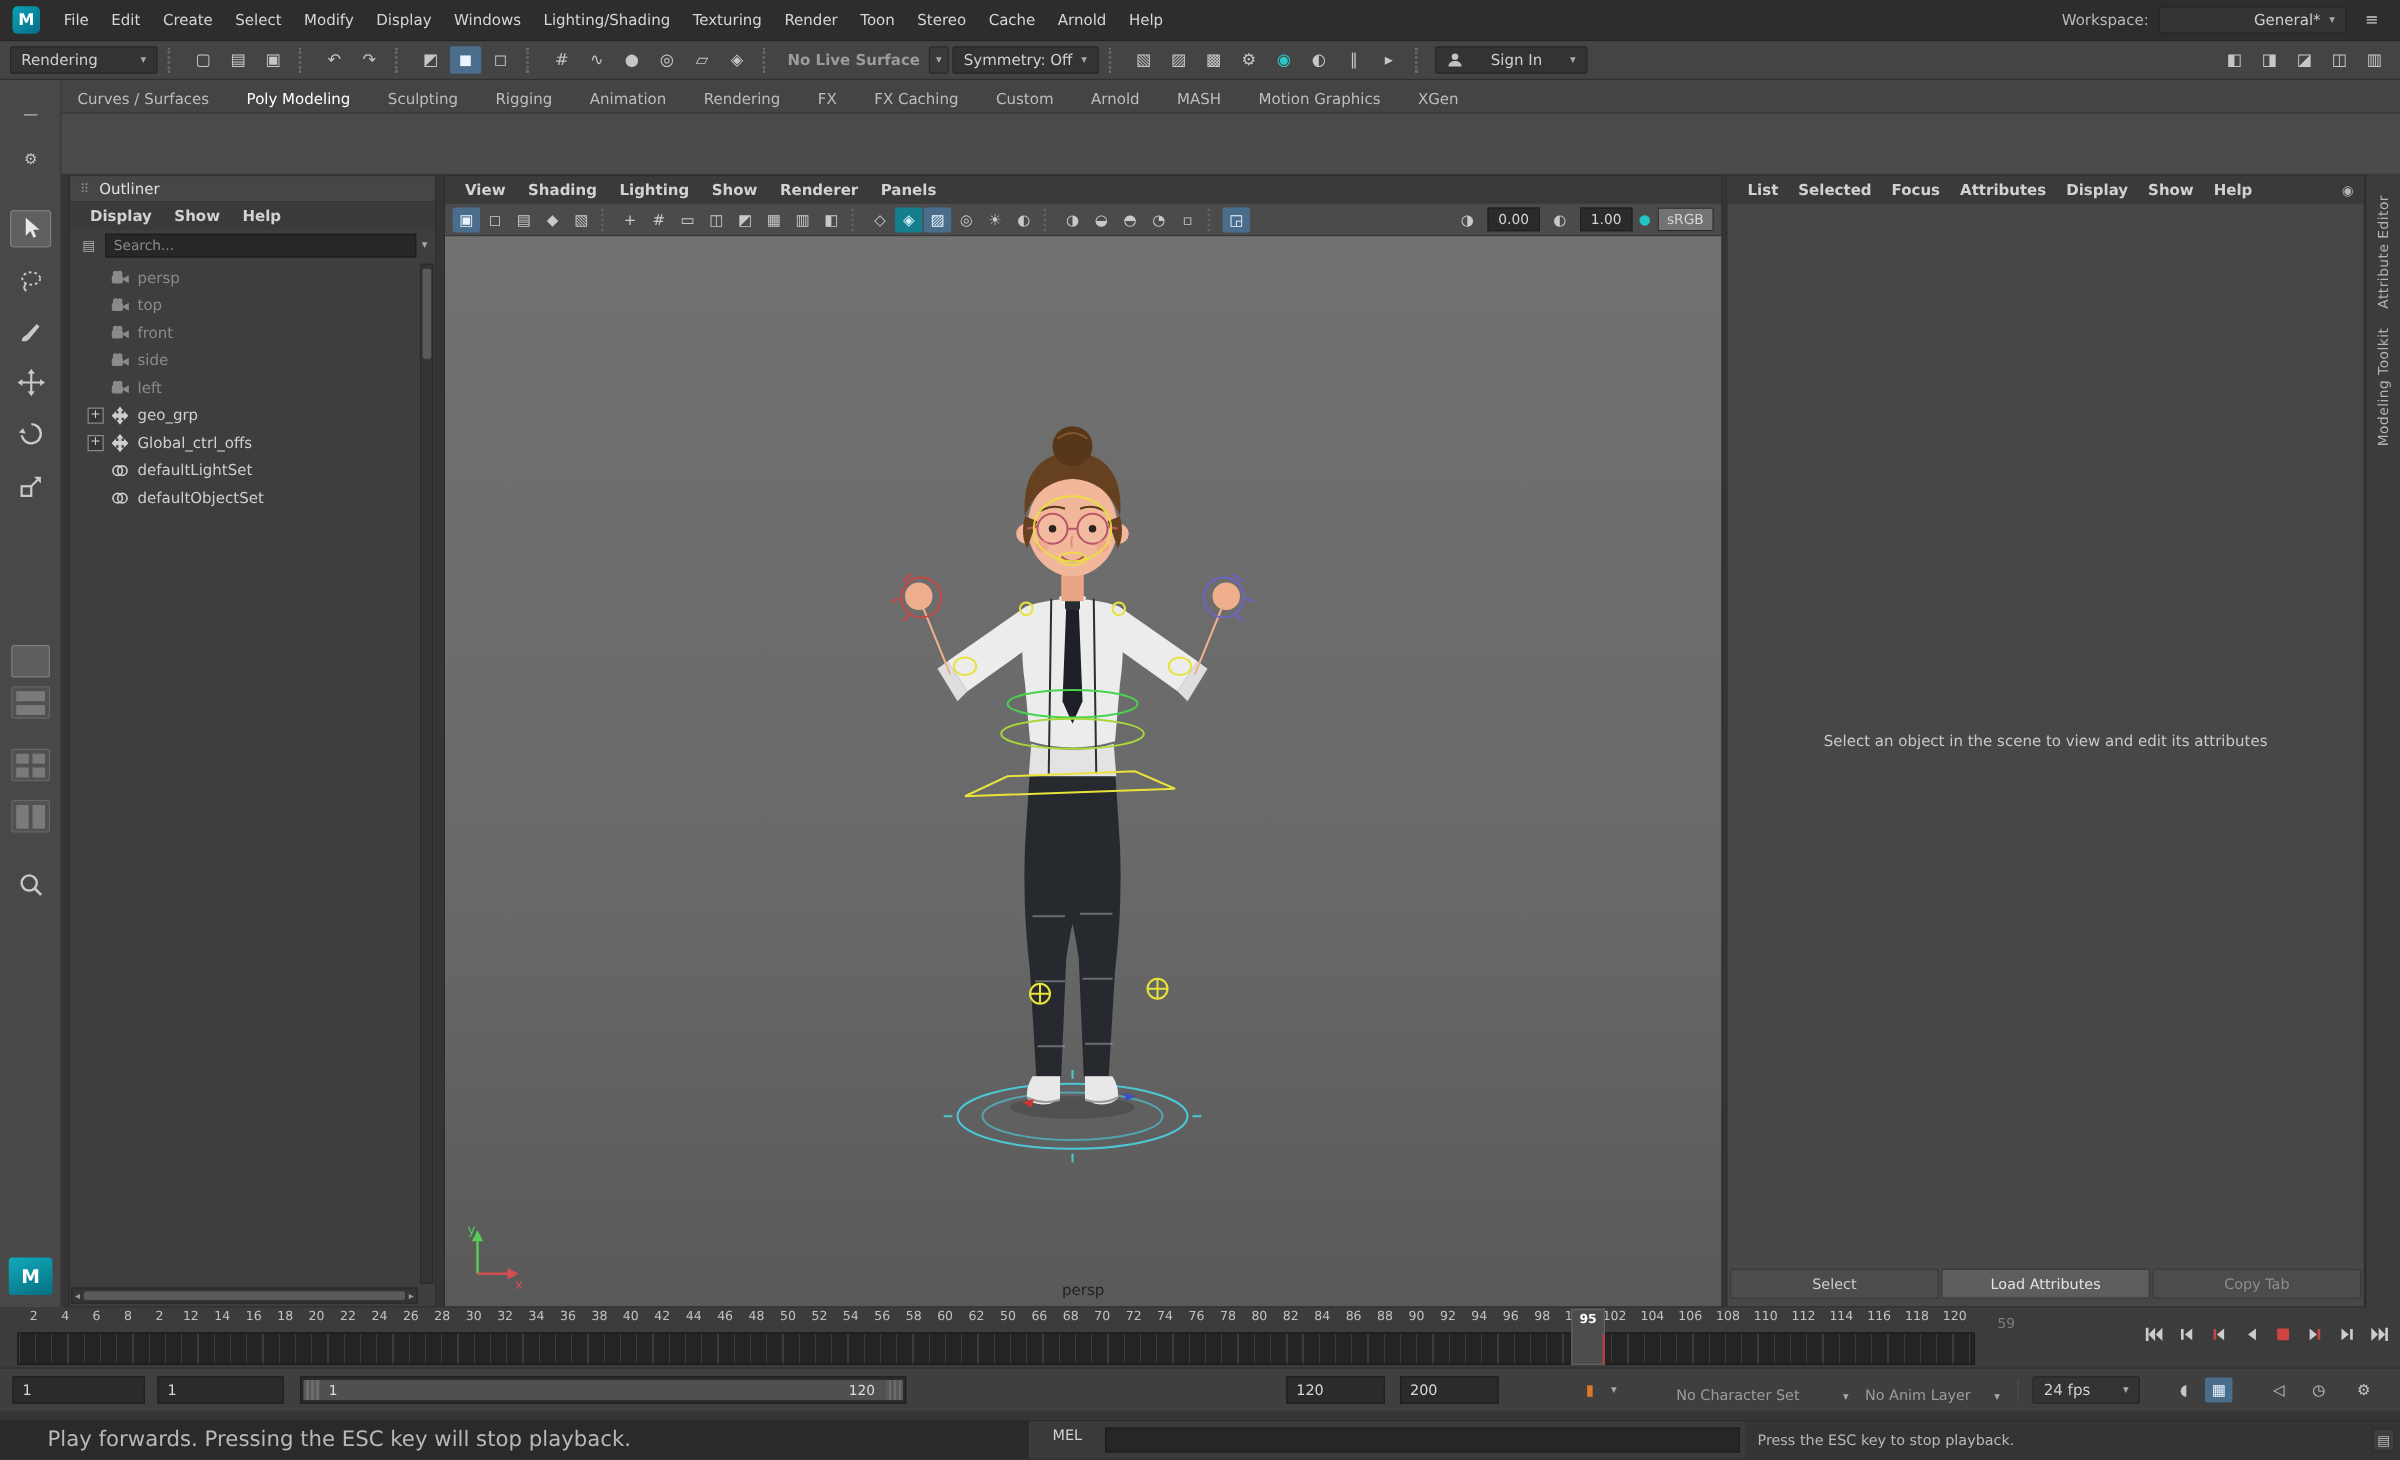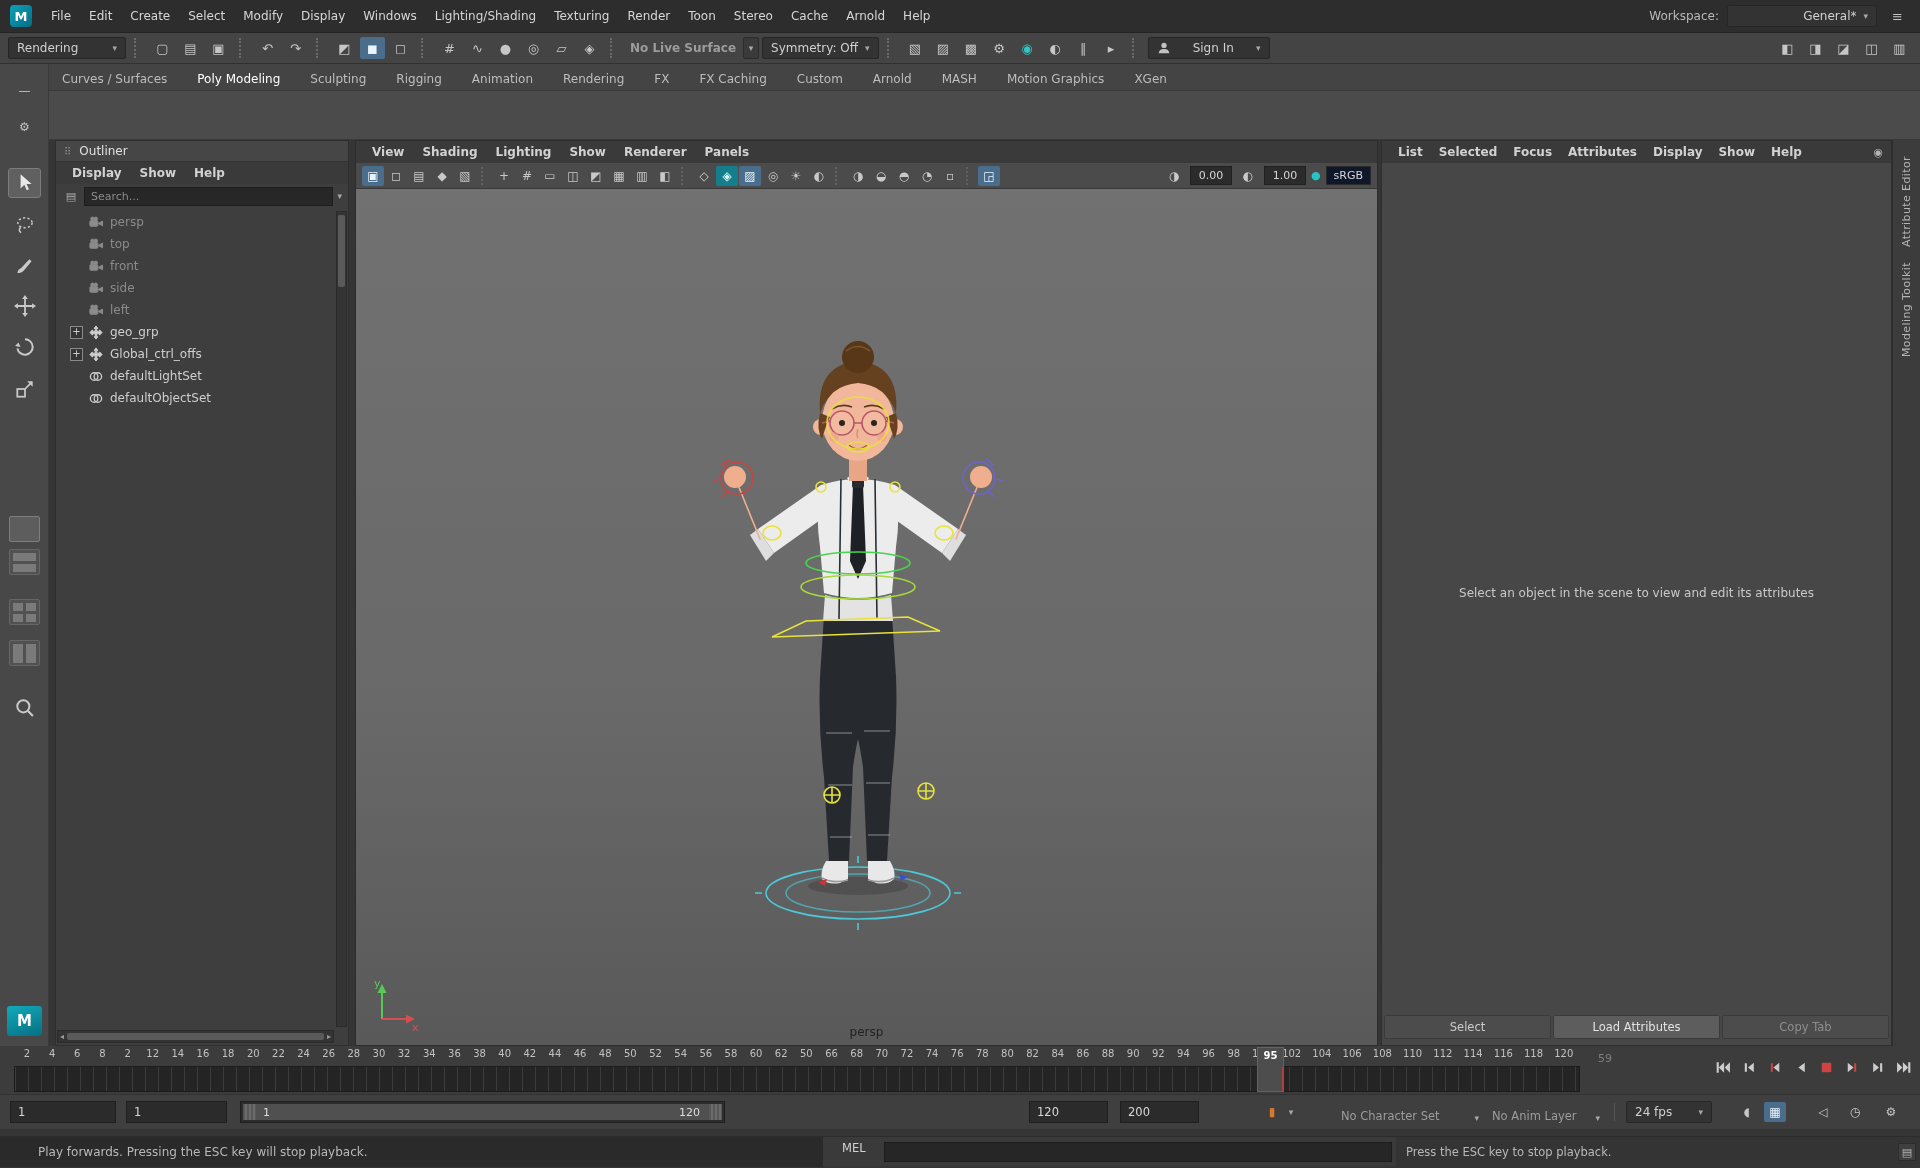--- a/index.html
+++ b/index.html
@@ -70,21 +70,21 @@
   
   .viewport { position:absolute; left:355px; top:140px; width:1023px; height:906px; background:#3a3a3a; border:1px solid #2c2c2c; }
   .vp-iconrow { display:flex; align-items:center; height:26px; background:#4b4b4b; border-bottom:1px solid #383838; padding:0 6px; gap:1px; }
   .vp-icon { width:22px; height:20px; display:inline-flex; align-items:center; justify-content:center; color:#c9c9c9; font-size:12px; border-radius:2px; }
   .vp-icon.active { background:#4a6d8c; color:#eaf4fc; }
   .vp-icon.teal { background:#157e8c; color:#d8f6f8; }
   .vp-sep { width:7px; height:18px; border-left:2px dotted #616161; margin:0 4px; }
   .vp-right { margin-left:auto; display:flex; align-items:center; gap:5px; }
   .vp-num { width:42px; height:19px; background:#2b2b2b; border:1px solid #202020; color:#d6d6d6; font-size:11px; display:inline-flex; align-items:center; justify-content:center; }
   .vp-dot { color:#25c4c6; font-size:11px; }
-  .srgb { height:19px; background:#0f172a; border:1px solid #2a2a2a; padding:0 7px; display:inline-flex; align-items:center; gap:6px; color:#d6d6d6; font-size:11px; }
+  .srgb { height:19px; background:#737373; border:1px solid #2a2a2a; padding:0 7px; display:inline-flex; align-items:center; gap:6px; color:#d6d6d6; font-size:11px; }
   .vp-canvas { position:absolute; left:0; top:48px; right:0; bottom:0; background:linear-gradient(#717171 0%, #696969 60%, #595959 100%); overflow:hidden; }
   .char { position:absolute; left:352px; top:148px; width:300px; height:600px; }
   .char * { stroke-width:1.6; }
   .rig-cyan { stroke:#4cc8d8; fill:none; }
   .rig-yellow { stroke:#e8e23a; fill:none; }
   .rig-green { stroke:#49d34f; fill:none; }
   .rig-lime { stroke:#a8d83a; fill:none; }
   .axis { position:absolute; left:14px; bottom:14px; width:52px; height:56px; }
   .cam-label { position:absolute; left:0; right:0; bottom:6px; text-align:center; color:#222222; font-size:12px; }
 
@@ -123,21 +123,21 @@
   .rb-bar { position:absolute; left:2px; right:2px; top:2px; bottom:2px; background:#505050; }
   .rb-handle { position:absolute; top:2px; bottom:2px; width:13px; background:#6b6b6b; background-image:repeating-linear-gradient(90deg,#585858 0 2px, transparent 2px 4px); }
   .rb-range-label { position:absolute; top:4px; font-size:11px; color:#dddddd; }
   .rb-icon { position:absolute; top:7px; width:22px; height:20px; display:flex; align-items:center; justify-content:center; color:#c6c6c6; font-size:12px; border-radius:2px; }
   .rb-dd { position:absolute; top:6px; height:22px; }
   .rb-plain-dd { position:absolute; top:6px; height:22px; display:flex; align-items:flex-end; gap:7px; color:#9c9c9c; font-size:11.5px; }
   .rb-sep { position:absolute; top:8px; width:1px; height:18px; background:#2c2c2c; border-right:1px solid #555; }
 
   
   .bottombar { position:absolute; left:0; top:1136px; width:1920px; height:30px; background:#3a3a3a; border-top:1px solid #2c2c2c; }
-  .help-band { position:absolute; left:0; top:0; width:823px; height:30px; background:#2a2a2a; display:flex; align-items:center; padding-left:38px; color:#b8b8b8; font-size:12px; }
+  .help-band { position:absolute; left:0; top:0; width:823px; height:30px; background:#2a2a2a; display:flex; align-items:center; padding-left:38px; color:#b8b8b8; font-size:17px; }
   .mel-label { position:absolute; left:842px; top:4px; color:#d2d2d2; font-size:11.5px; }
   .mel-input { position:absolute; left:884px; top:5px; width:508px; height:20px; background:#262626; border:1px solid #1c1c1c; color:#ccc; font-family:inherit; }
   .esc-band { position:absolute; left:1396px; top:0; width:524px; height:30px; background:#343434; display:flex; align-items:center; padding-left:10px; color:#b8b8b8; font-size:11.5px; }
   .cl-toggle { position:absolute; right:4px; top:6px; width:18px; height:18px; display:flex; align-items:center; justify-content:center; color:#b5b5b5; font-size:11px; background:#3f3f3f; border:1px solid #2c2c2c; }
 </style>
 </head>
 <body>
 
 <div id="root">
 

